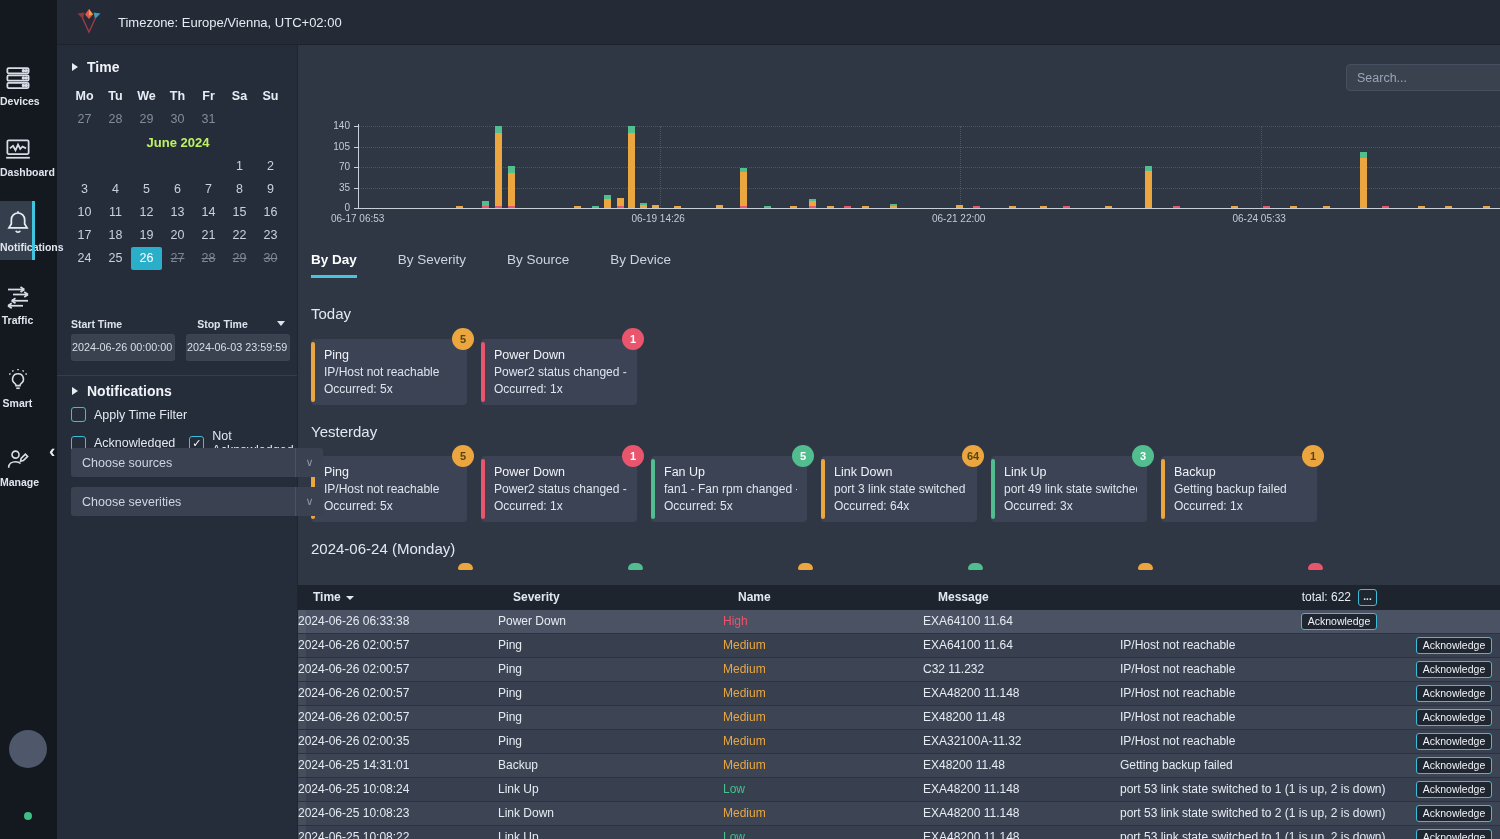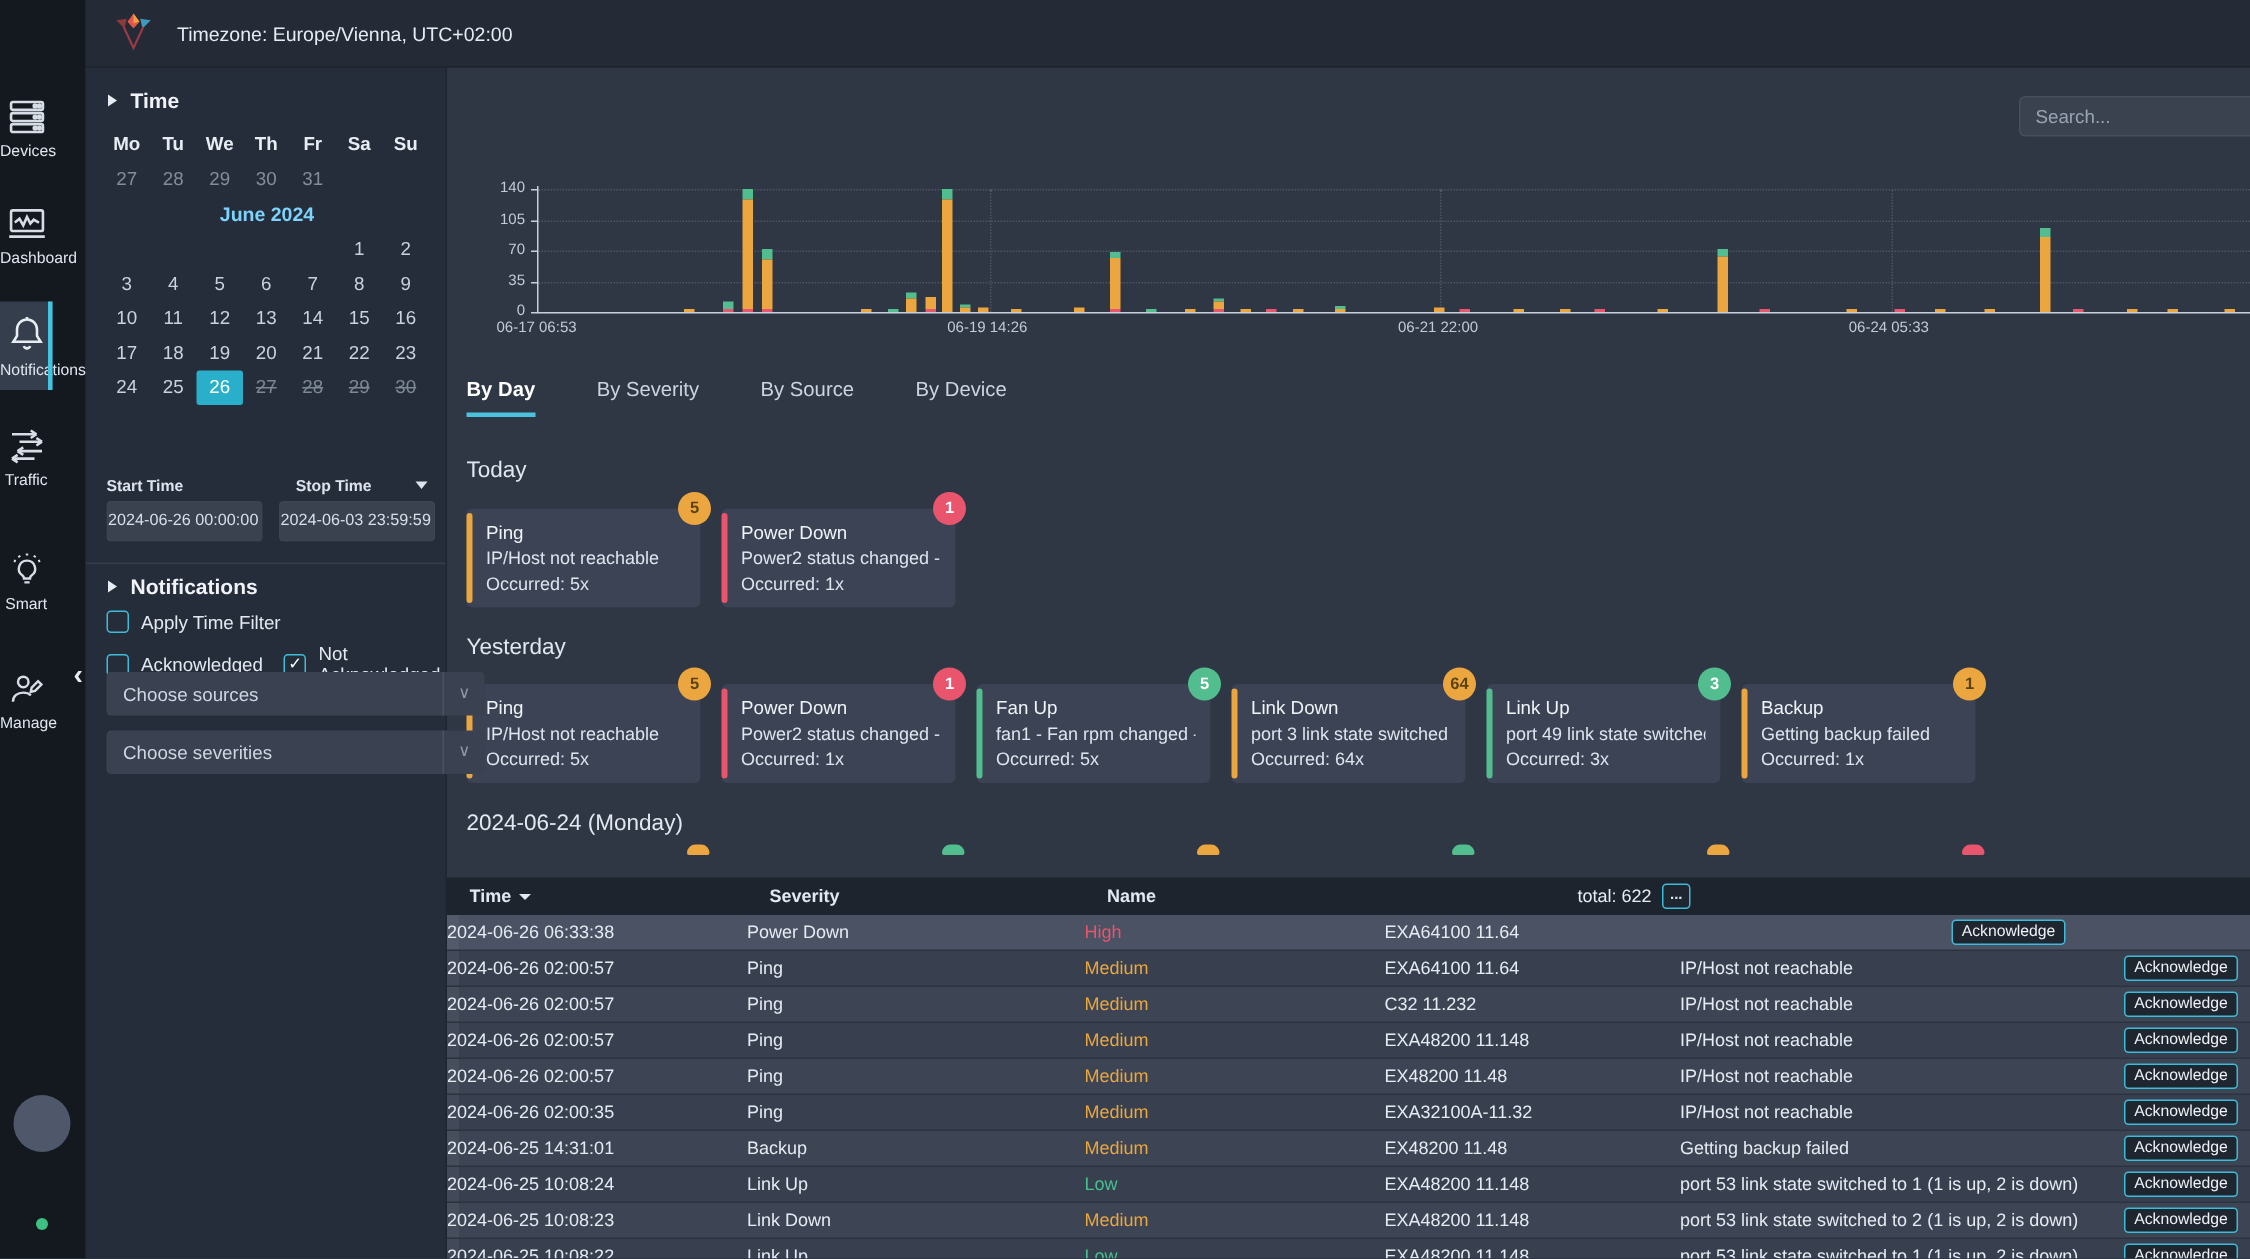--- a/index.html
+++ b/index.html
@@ -1,21 +1,21 @@
 <!DOCTYPE html>
 <html><head>
 <meta charset="utf-8">
 <style>
   * { margin:0; padding:0; box-sizing:border-box; }
   html,body { width:1500px; height:839px; overflow:hidden; }
   body { position:relative; background:#2f3744; font-family:"Liberation Sans", sans-serif; color:#dfe5ee; font-size:13px; }
 
   
   .sidebar { position:absolute; left:0; top:0; width:57px; height:839px; background:#14181f; z-index:30; }
-  .side-item { position:relative; width:35px; padding:6px 0 7px; text-align:center; cursor:pointer; }
+  .side-item { position:relative; width:35px; padding:6px 0 7px; text-align:center; cursor:pointer;font-weight:bold; }
   .side-item .lbl { display:block; font-size:10.5px; color:#dfe6ef; margin-top:2px; }
   .side-item svg { display:block; margin:0 auto; }
   .side-item.active { background:#353e4c; }
   .side-item.active::after { content:""; position:absolute; right:0; top:0; bottom:0; width:3px; background:#41c4e0; }
   .collapse-chev { position:absolute; left:49px; top:441px; color:#e8edf4; font-size:19px; font-weight:bold; z-index:40; cursor:pointer; line-height:1; }
   .side-circle { position:absolute; left:9px; top:730px; width:38px; height:38px; border-radius:50%; background:#4e586a; cursor:pointer; }
   .side-dot { position:absolute; left:24px; top:812px; width:8px; height:8px; border-radius:50%; background:#3ec082; }
 
   
   .topbar { position:absolute; left:57px; top:0; right:0; height:45px; background:#252b36; border-bottom:1px solid #1d222b; z-index:20; display:flex; align-items:center; }
@@ -28,21 +28,21 @@
   .tri { width:0; height:0; border-left:6px solid #e8edf4; border-top:4.5px solid transparent; border-bottom:4.5px solid transparent; display:inline-block; }
   .time-head { position:absolute; left:15px; top:14px; }
   .cal { position:absolute; left:12px; top:40px; width:218px; }
   .cal-row { display:grid; grid-template-columns:repeat(7,31px); }
   .cal-cell { height:23px; line-height:23px; text-align:center; font-size:12.5px; color:#c9d1de; cursor:pointer; }
   .cal-cell.dow { font-weight:bold; color:#e8edf4; cursor:default; }
   .cal-cell.gray { color:#828c9b; }
   .cal-cell.off { color:#7d8795; text-decoration:line-through; cursor:default; }
   .cal-cell.sel { background:#29afca; color:#fff; border-radius:2px; }
   .cal-cell.empty { cursor:default; }
-  .month-lbl { text-align:center; font-size:13px; font-weight:bold; color:#7dd3fc; height:24px; line-height:24px; }
+  .month-lbl { text-align:center; font-size:13px; font-weight:bold; color:#bef264; height:24px; line-height:24px; }
   .tm-lbls { position:absolute; top:273px; left:14px; right:12px; display:flex; }
   .tm-lbl { font-size:10.5px; font-weight:bold; color:#dde3ec; }
   .tm-lbl.second { margin-left:75px; }
   .tm-caret { margin-left:auto; width:0; height:0; border-top:5px solid #dde3ec; border-left:4.5px solid transparent; border-right:4.5px solid transparent; cursor:pointer; margin-top:3px; }
   .tm-inputs { position:absolute; top:289px; left:14px; display:flex; gap:11px; }
   .tm-input { width:104px; height:27px; background:#3a4250; border:1px solid #49536333; border-radius:3px; color:#d9dfe9; font-size:10.8px; line-height:25px; text-align:left; cursor:pointer; }
   .lp-div { position:absolute; left:0; right:0; top:330px; border-top:1px solid #353d4b; }
   .notif-head { position:absolute; left:15px; top:338px; }
   .chk-row { position:absolute; left:14px; display:flex; align-items:center; gap:8px; }
   .chk { width:15px; height:15px; border:1.5px solid #3fbcd8; border-radius:3px; background:transparent; cursor:pointer; flex:0 0 auto; text-align:center; line-height:13px; font-size:11px; color:#fff; }
@@ -523,20 +523,21 @@
       <div class="sliver" style="background: rgb(82, 189, 143); left: 670px;"></div>
       <div class="sliver" style="background: rgb(235, 166, 63); left: 840px;"></div>
       <div class="sliver" style="background: rgb(232, 85, 109); left: 1010px;"></div>
     </div>
 
   <div class="tblwrap">
     <div class="thead">
       <div class="tcell"><span>Time</span><span class="sortcaret"></span></div>
       <div class="tcell">Severity</div>
       <div class="tcell">Name</div>
+      <div class="tcell">Message</div>
       <div class="th-right">
         <span class="total">total: 622</span>
         <span class="morebtn">...</span>
       </div>
     </div>
     <div id="tbody">
         <div class="trow hl">
           <div class="tcell">2024-06-26 06:33:38</div>
           <div class="tcell">Power Down</div>
           <div class="tcell sev-high">High</div>

